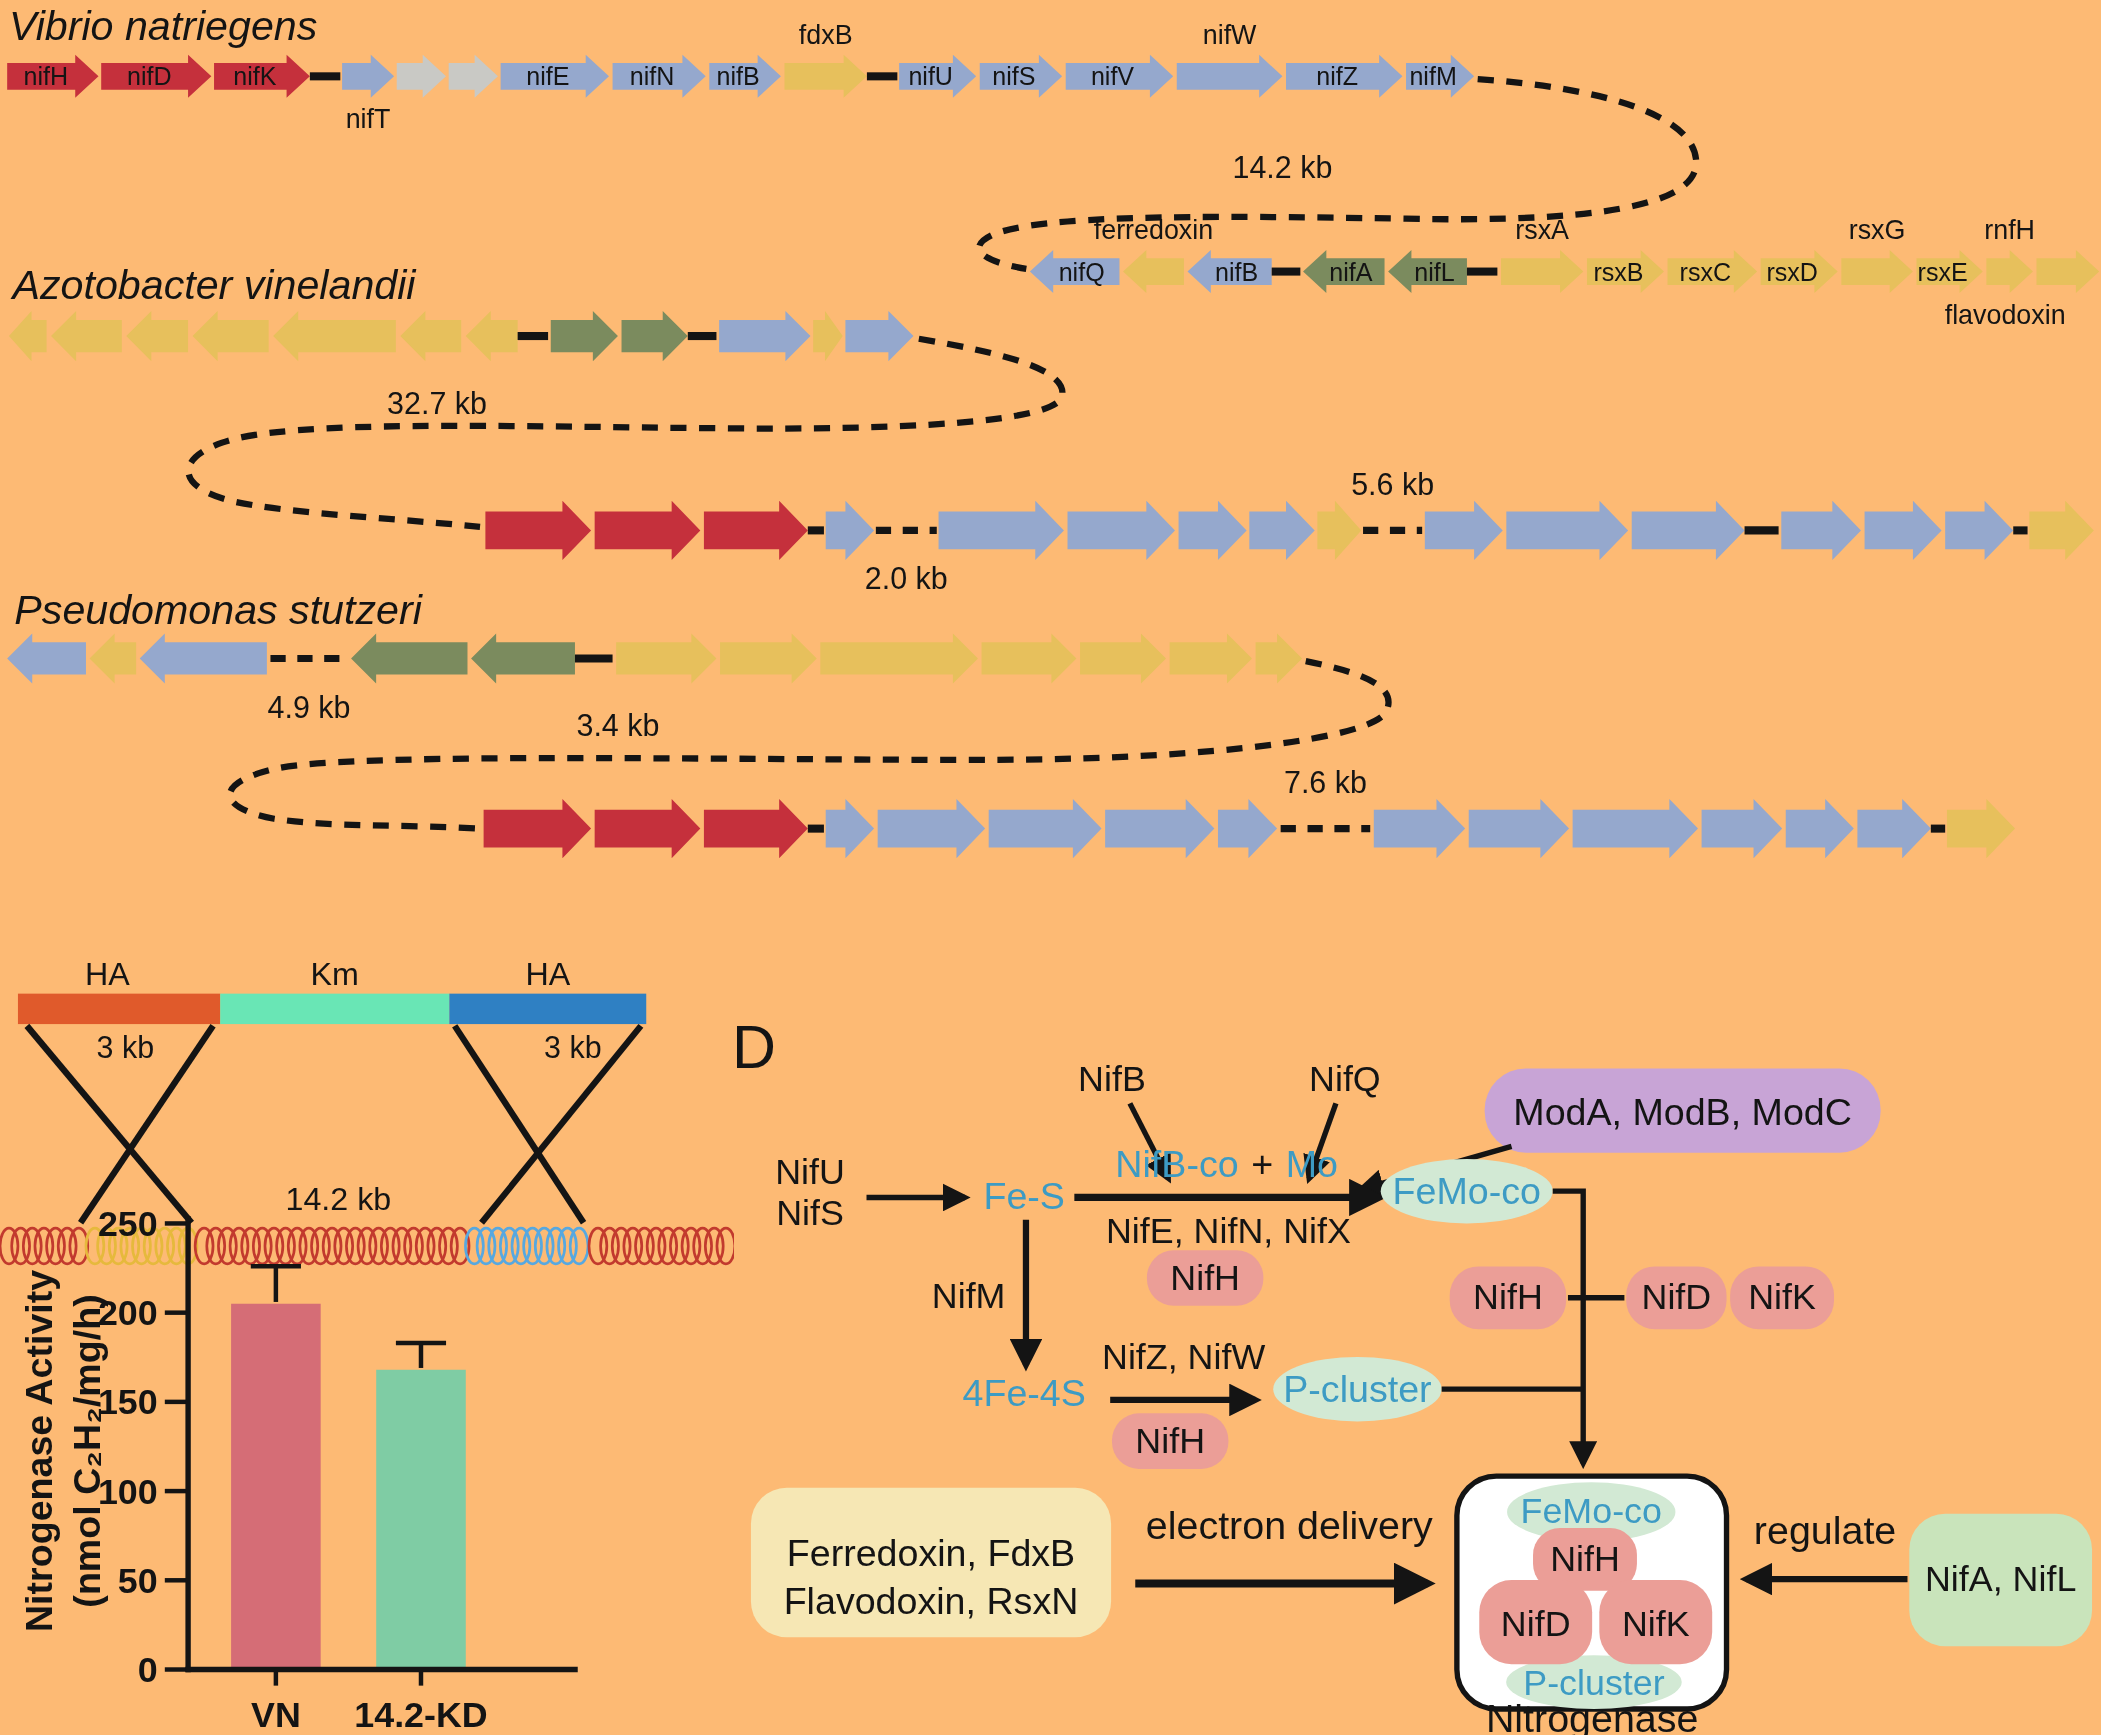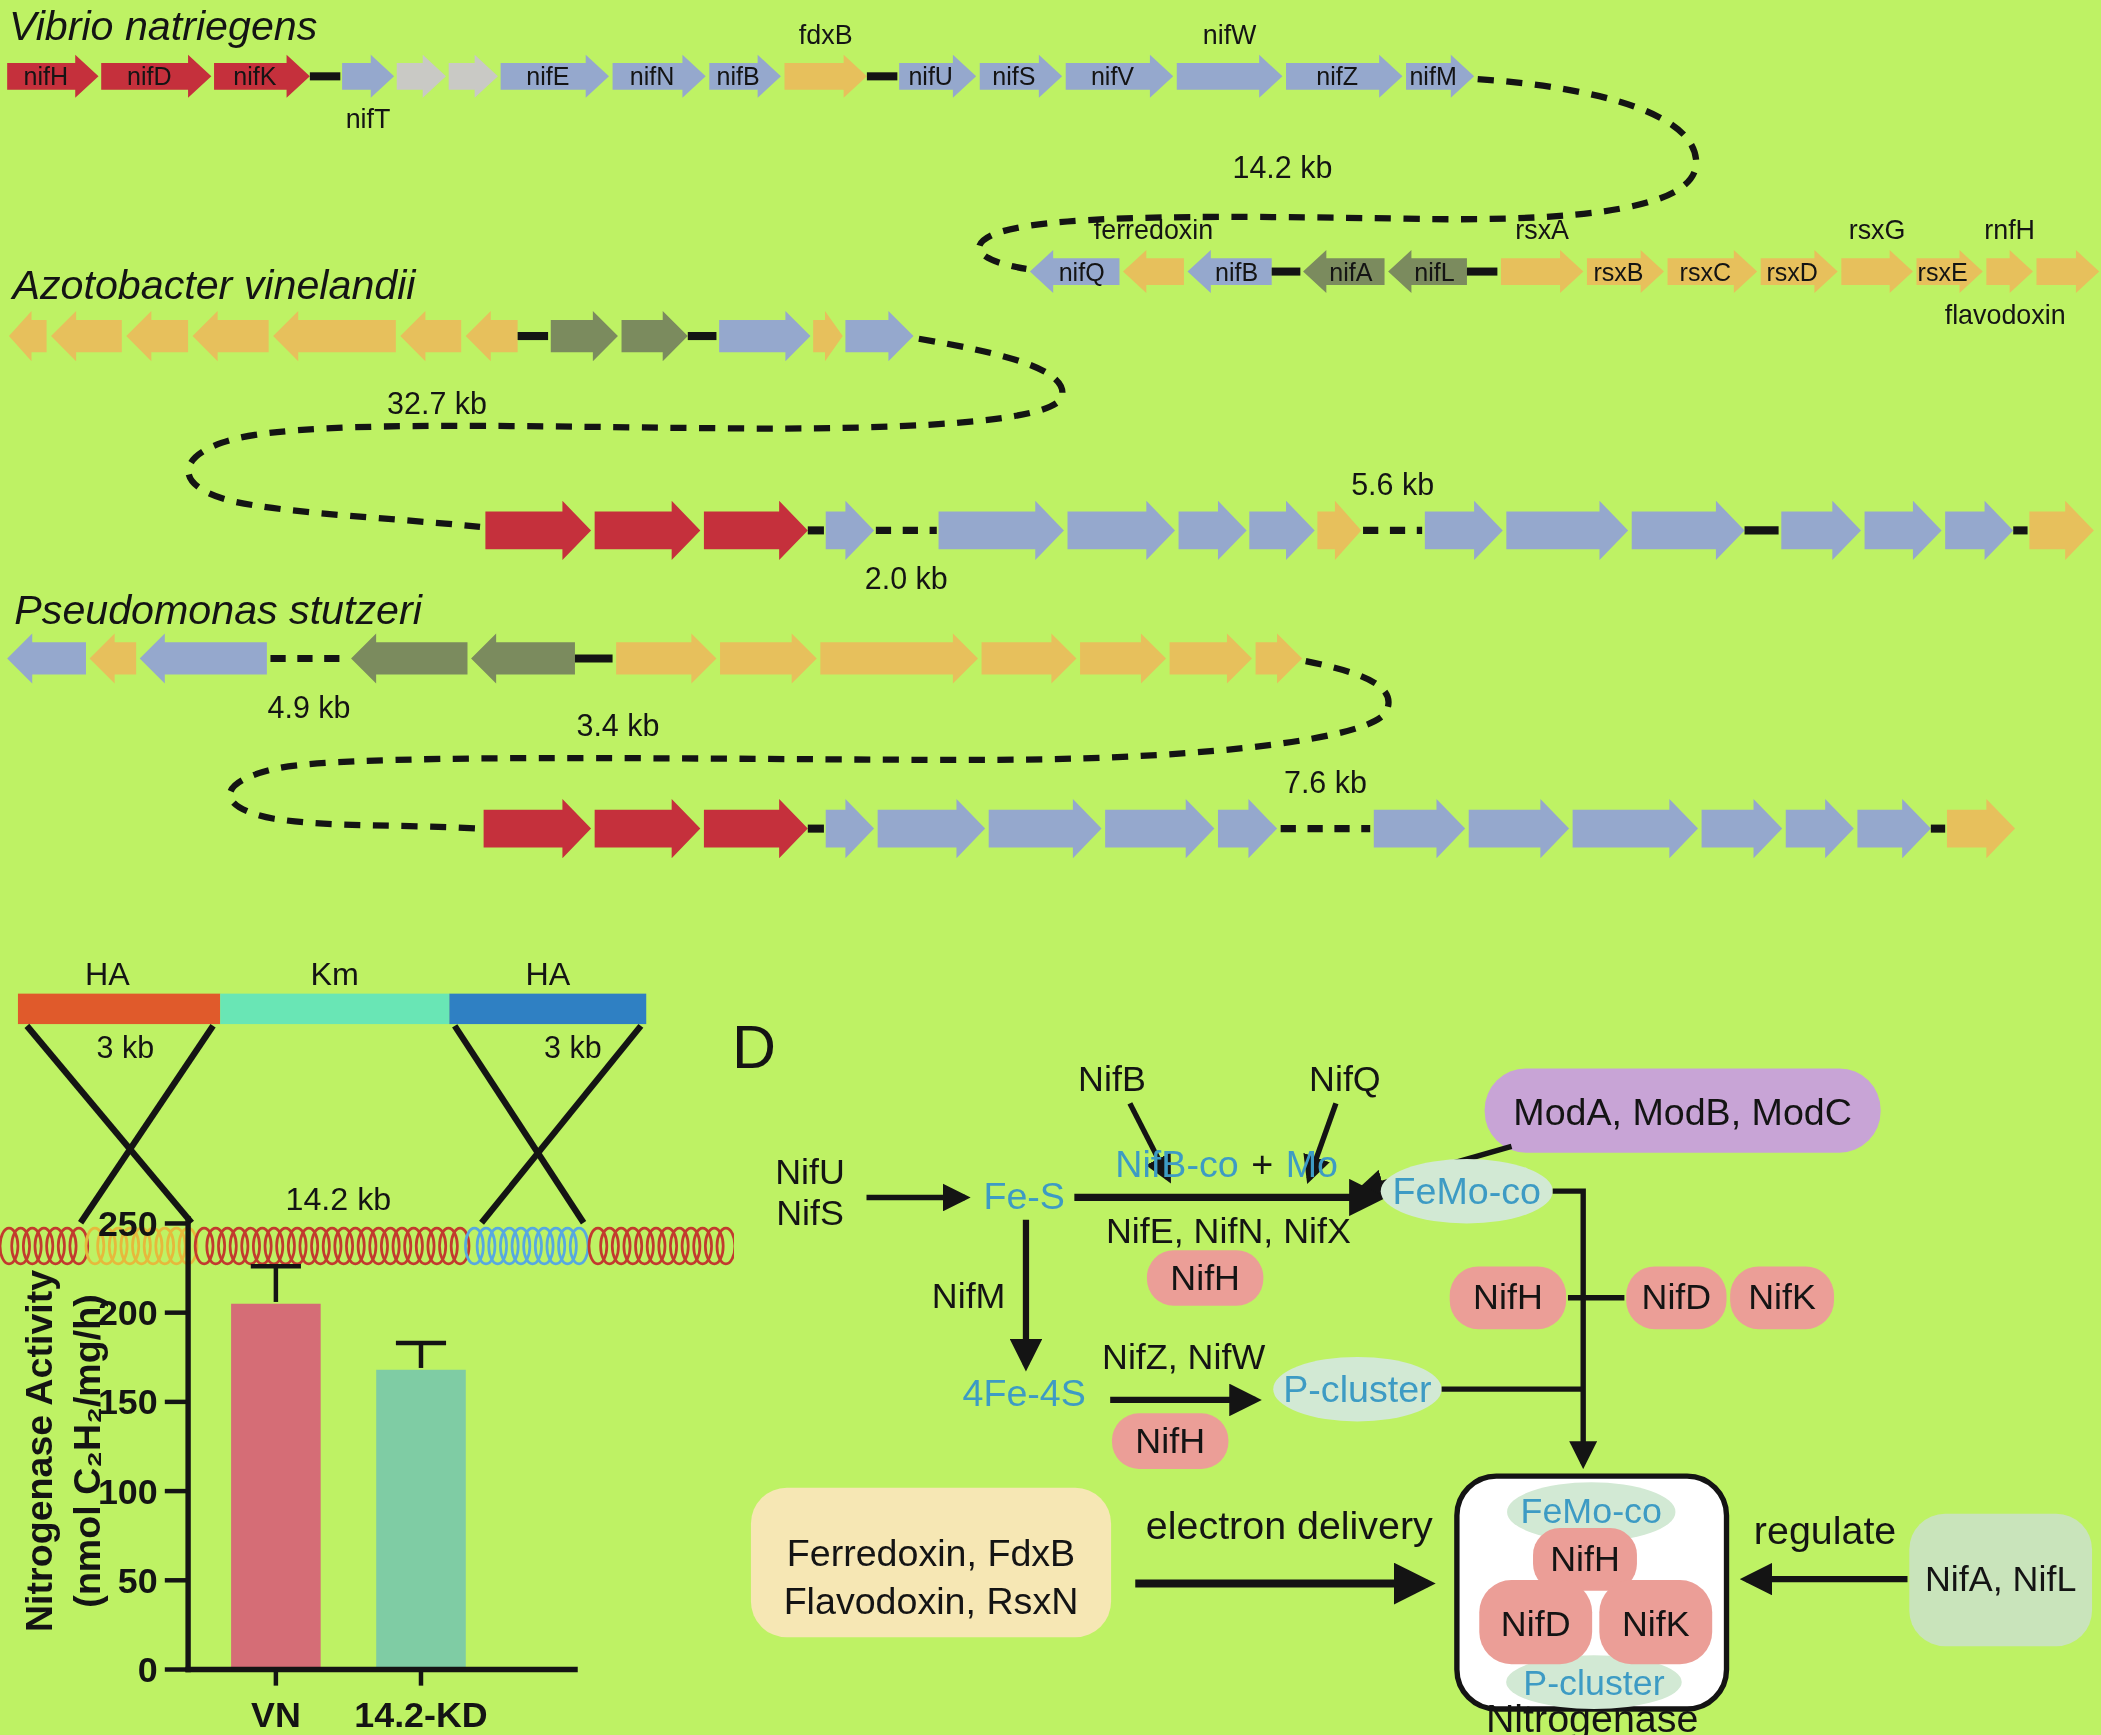--- a/index.html
+++ b/index.html
@@ -1,16 +1,16 @@
 <!DOCTYPE html>
 <html style="font-size:14.3px"><head>
 <meta charset="utf-8">
 <style>
   html,body{margin:0;padding:0;background:#fff}
-  .fig{position:relative;width:2101px;height:1736px;background:#bef264;overflow:hidden;
+  .fig{position:relative;width:2101px;height:1736px;background:#fdba74;overflow:hidden;
        font-family:"Liberation Sans",sans-serif;}
   .fig svg{position:absolute;display:block}
   #gene-svg{left:0;top:0}
   #ko-svg{left:0;top:931px}
   #chart-svg{left:0;top:1191px}
   #pd-svg{left:716px;top:985px}
   
   .sp-title{font:italic 46px "Liberation Sans",sans-serif;fill:#141414}
   .kb-label{font:34px "Liberation Sans",sans-serif;fill:#141414}
   .gene-label{font:28px "Liberation Sans",sans-serif;fill:#141414}

